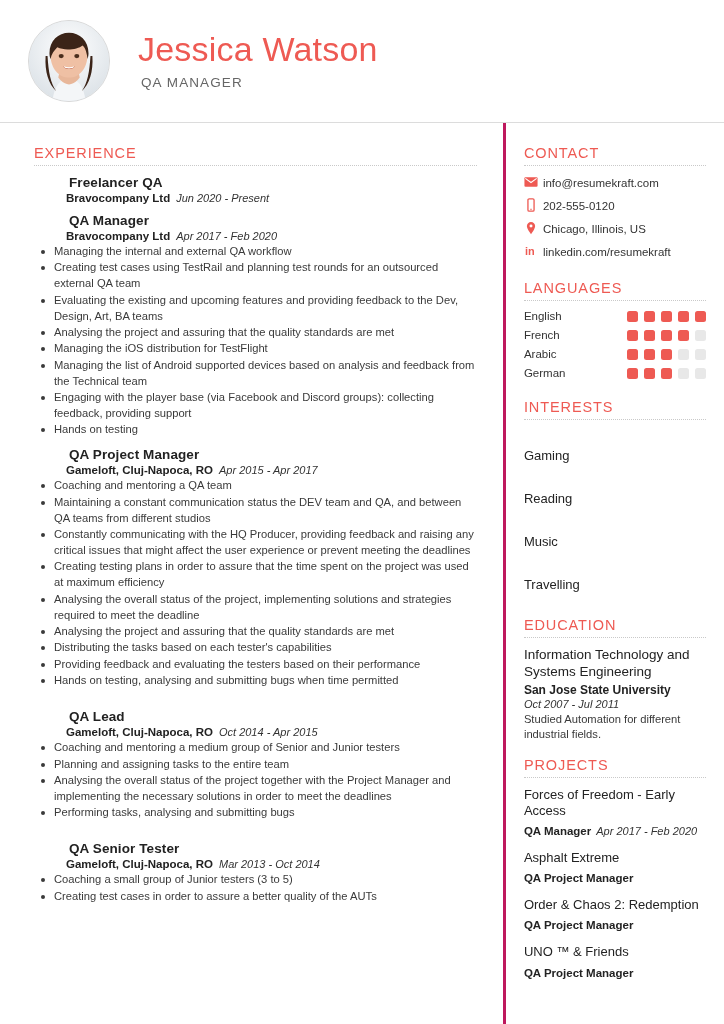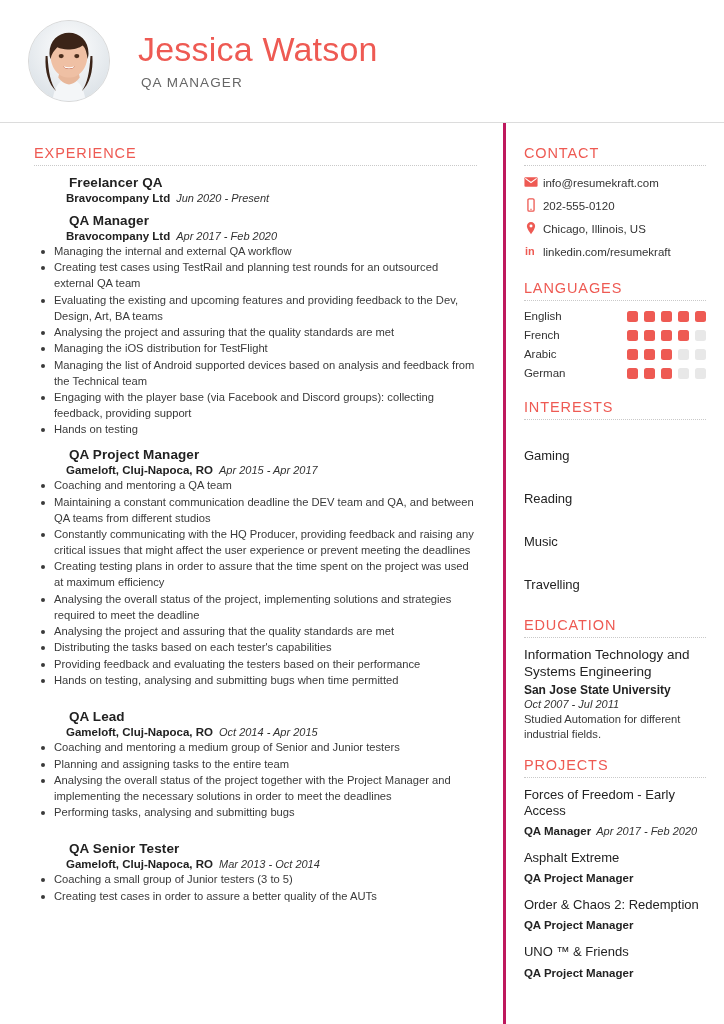--- a/index.html
+++ b/index.html
@@ -230,21 +230,21 @@
                 <li>Managing the list of Android supported devices based on analysis and feedback from the Technical team</li>
                 <li>Engaging with the player base (via Facebook and Discord groups): collecting feedback, providing support</li>
                 <li>Hands on testing</li>
               </ul>
             </div>
             <div class="job">
               <div class="job-title">QA Project Manager</div>
               <div class="job-meta"><span class="job-company">Gameloft, Cluj-Napoca, RO</span><span class="job-dates">Apr 2015 - Apr 2017</span></div>
               <ul class="bullets">
                 <li>Coaching and mentoring a QA team</li>
-                <li>Maintaining a constant communication deadline the DEV team and QA, and between QA teams from different studios</li>
+                <li>Maintaining a constant communication status the DEV team and QA, and between QA teams from different studios</li>
                 <li>Constantly communicating with the HQ Producer, providing feedback and raising any critical issues that might affect the user experience or prevent meeting the deadlines</li>
                 <li>Creating testing plans in order to assure that the time spent on the project was used at maximum efficiency</li>
                 <li>Analysing the overall status of the project, implementing solutions and strategies required to meet the deadline</li>
                 <li>Analysing the project and assuring that the quality standards are met</li>
                 <li>Distributing the tasks based on each tester's capabilities</li>
                 <li>Providing feedback and evaluating the testers based on their performance</li>
                 <li>Hands on testing, analysing and submitting bugs when time permitted</li>
               </ul>
             </div>
             <div class="gap"></div>

